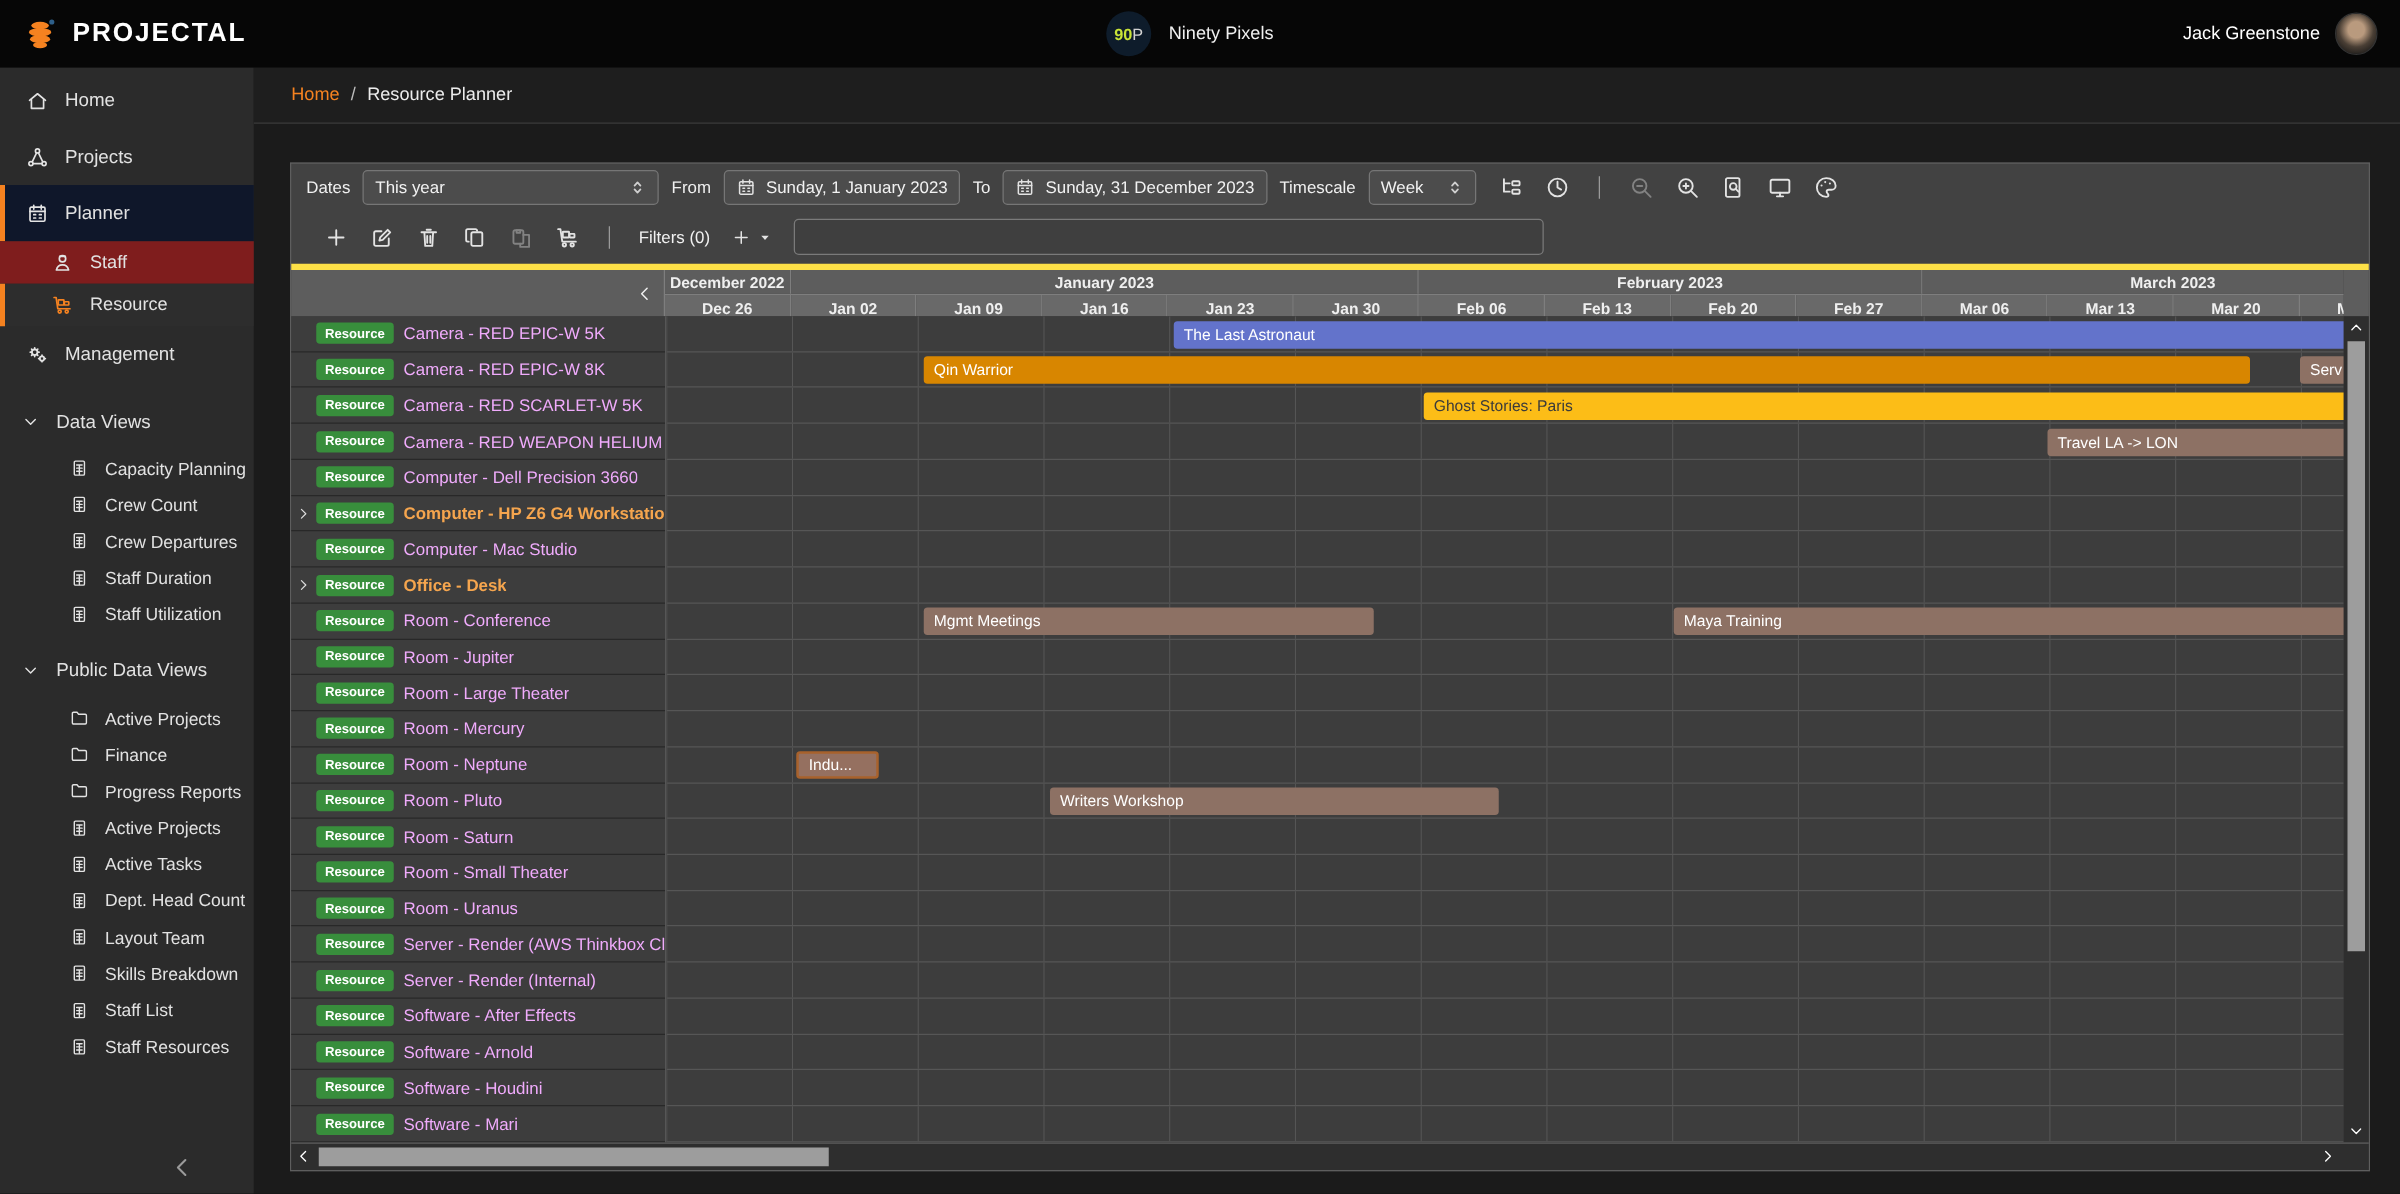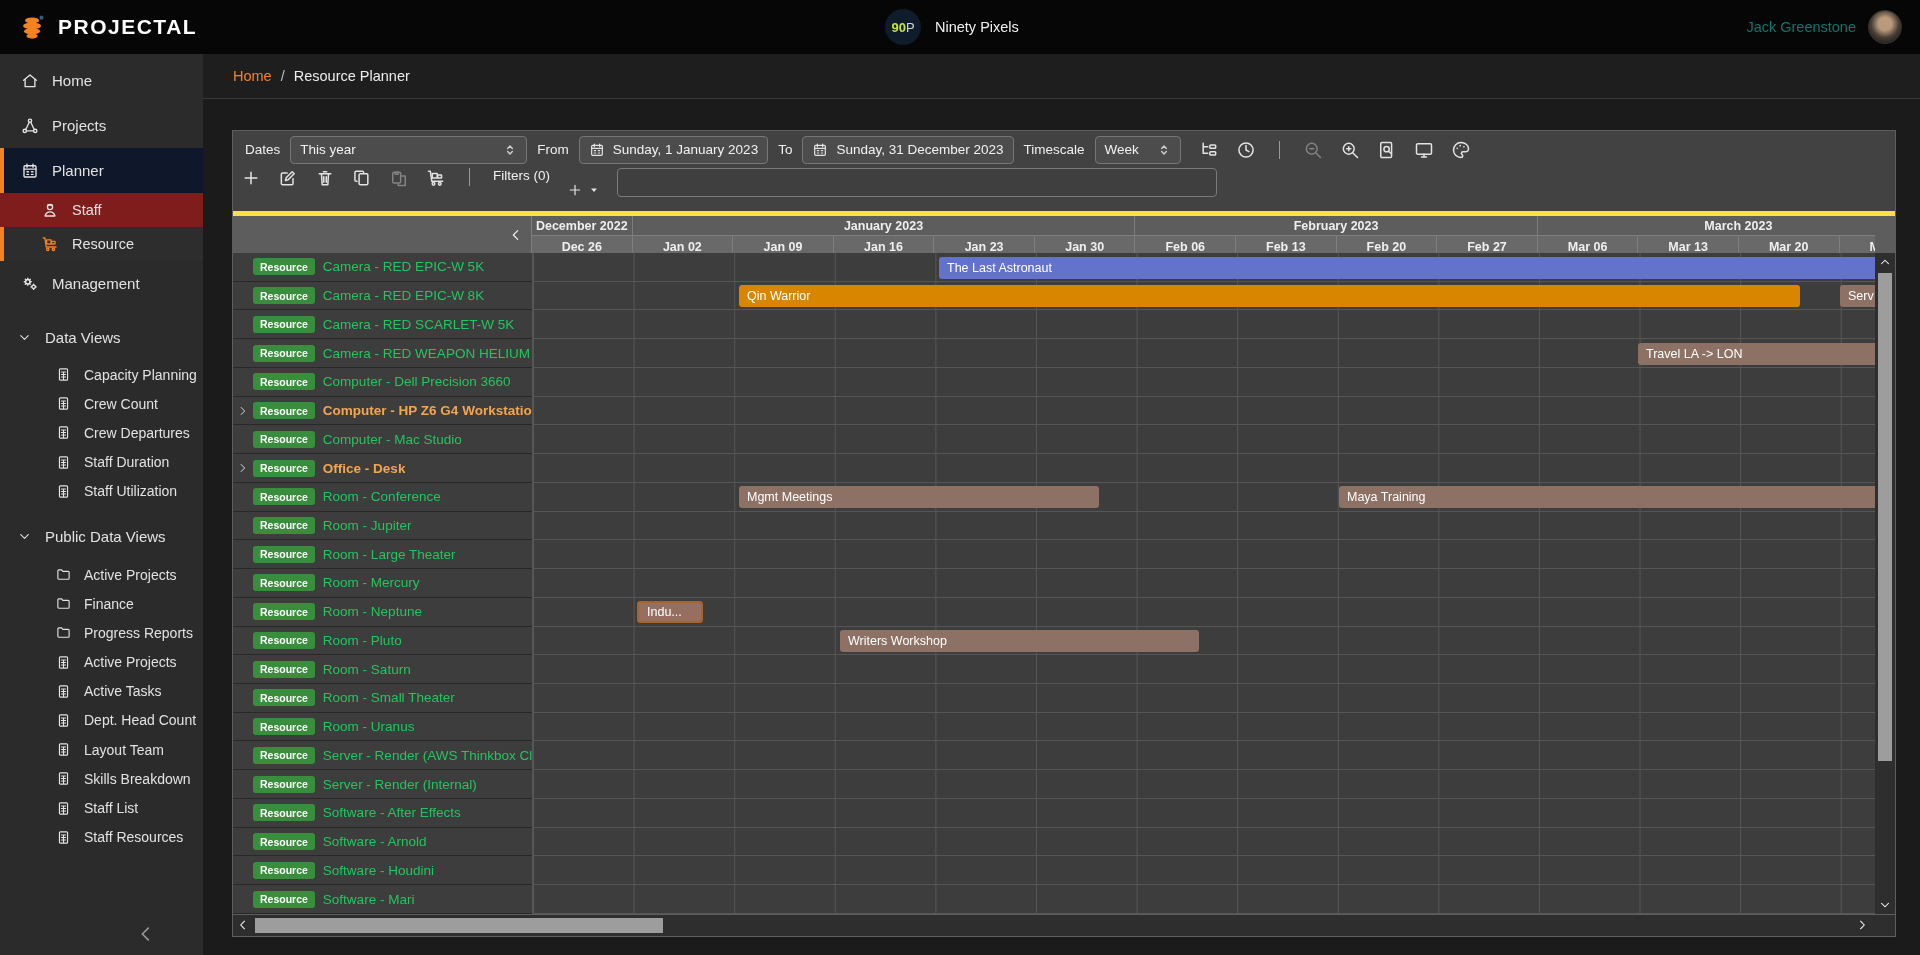--- a/index.html
+++ b/index.html
@@ -10,21 +10,21 @@
 #topbar{position:absolute;left:0;top:0;width:1920px;height:54px;background:#060606;display:flex;align-items:center;padding:0 18px;z-index:5}
 .logo{display:flex;align-items:center;gap:10px}
 .logo-mark{width:30px;height:30px}
 .logo-text{font-size:21px;font-weight:700;letter-spacing:1.5px;color:#fff}
 .client{position:absolute;left:885px;top:0;height:54px;display:flex;align-items:center;gap:14px}
 .client-badge{width:36px;height:36px;border-radius:50%;background:#0e1c2b;display:flex;align-items:center;justify-content:center;font-size:13px;font-weight:700}
 .client-badge .n{color:#c9e437}
 .client-badge .p{color:#d3d3d3;font-weight:400}
 .client-name{font-size:14.5px;color:#f0f0f0}
 .user{margin-left:auto;display:flex;align-items:center;gap:12px}
-.user-name{font-size:14.5px;color:#0f766e}
+.user-name{font-size:14.5px;color:#ffffff}
 .avatar{width:34px;height:34px;border-radius:50%;background:radial-gradient(circle at 50% 40%,#b99a7e 0 26%,#4a3f35 55%,#23201d 80%);border:1px solid #333}
 
 
 #sidebar{position:absolute;left:0;top:54px;width:203px;height:901px;background:#2b2b2b;padding-top:4px}
 .side-item{display:flex;align-items:center;gap:13px;border-left:4px solid transparent;color:#e2e2e2;font-size:15px;cursor:pointer}
 .side-item.top{height:45px;padding-left:17px}
 .side-item.top.active{background:#0f172a;border-left-color:#f58220}
 .side-item.sub1{height:34px;padding-left:37px;font-size:14.5px;background:#7f1d1d}
 .side-item.sub1.selected{background:#2d2d2d;border-left-color:#f58220}
 .side-item.sub1.selected .s-ic{color:#f58220}
@@ -54,42 +54,42 @@
 .ic svg{width:100%;height:100%;display:block}
 .ic16{width:16px;height:16px}
 .ic14{width:14px;height:14px;color:#cfcfcf}
 .ic20{width:20px;height:20px;cursor:pointer}
 .ic12{width:12px;height:12px}
 .tb-sep{width:1px;height:18px;background:#9a9a9a;margin:0 6px}
 .disabled{color:#828282;cursor:default}
 .tb-icons{display:flex;align-items:center;gap:17px;margin-left:8px}
 
 
-#tb2{height:43px;display:flex;padding:0 8px;gap:17px;font-size:13.5px;color:#f0f0f0}
+#tb2{height:43px;display:flex;align-items:center;padding:0 26px;gap:17px;font-size:13.5px;color:#f0f0f0}
 #filter-add{display:flex;align-items:center;gap:5px;cursor:pointer}
 #search-input{width:600px;height:29px;background:#3f3f3f;border:1px solid #7a7a7a;border-radius:4px;color:#eee;padding:0 10px;font-size:13px;outline:none}
 
 
 #grid-header{display:flex;height:42px;border-top:5px solid #fde047}
 #gh-names{width:299px;background:#5d5d5d;border-right:1px solid #7e7e7e;display:flex;align-items:center;justify-content:flex-end;padding-right:7px}
 #gh-names .ic{color:#f0f0f0}
 #gh-tl{width:1343px;overflow:hidden}
 #gh-months,#gh-weeks{display:flex;width:1408px}
 #gh-months{height:20px;border-bottom:1px solid #7e7e7e}
 #gh-weeks{height:21px}
 .gh-month{background:#5d5d5d;border-right:1px solid #7e7e7e;color:#efefef;font-size:12.5px;font-weight:700;display:flex;align-items:center;justify-content:center;white-space:nowrap;overflow:hidden}
 .gh-week{background:#696969;border-right:1px solid #7e7e7e;color:#efefef;font-size:12.5px;font-weight:700;display:flex;align-items:center;justify-content:center;white-space:nowrap;overflow:hidden}
 #gh-corner{width:20px;background:#5d5d5d}
 
 #grid-body{display:flex;height:661px}
 #gb-names{width:299px;background:#3d3d3d}
 .name-row{position:relative;height:28.74px;border-bottom:1px solid #282828;display:flex;align-items:center;padding-left:20px;cursor:pointer}
 .row-chevron{position:absolute;left:3px;top:50%;transform:translateY(-50%);width:13px;height:13px;color:#dcdcdc}
 .res-badge{background:#388e3c;color:#fff;font-size:10.5px;font-weight:700;padding:2.5px 7px;border-radius:3px;flex:none}
-.res-name{margin-left:8px;color:#22c55e;font-size:13.5px;white-space:nowrap;overflow:hidden}
+.res-name{margin-left:8px;color:#f0abfc;font-size:13.5px;white-space:nowrap;overflow:hidden}
 .res-name.bold{font-weight:700;color:#f5a54e}
 #gb-tl{position:relative;width:1343px;overflow:hidden;background:#3d3d3d;border-left:1px solid #565656}
 .tl-row{height:28.74px;border-bottom:1px solid #565656;background-image:linear-gradient(90deg,#565656 1px,transparent 1px);background-size:100.6px 100%}
 .bar{position:absolute;height:22px;border-radius:3px;overflow:hidden;cursor:pointer}
 .bar-label{display:block;padding:0 8px;line-height:22px;font-size:12.5px;color:#fff;white-space:nowrap}
 .bar-blue{background:#6373cb}
 .bar-orange{background:#d88600}
 .bar-amber{background:#fcbd17}
 .bar-amber .bar-label{color:#3b3b3b}
 .bar-rosy{background:#8d7164}
@@ -679,20 +679,23 @@
           <div class="tl-row"></div>
           <div class="bar bar-blue" style="left: 406px; width: 945px; top: 3.5px;">
             <span class="bar-label">The Last Astronaut</span>
           </div>
           <div class="bar bar-orange" style="left: 206px; width: 1061px; top: 32.2391px;">
             <span class="bar-label">Qin Warrior</span>
           </div>
           <div class="bar bar-rosy" style="left: 1307px; width: 60px; top: 32.2391px;">
             <span class="bar-label">Serv</span>
           </div>
+          <div class="bar bar-amber" style="left: 606px; width: 745px; top: 60.9783px;">
+            <span class="bar-label">Ghost Stories: Paris</span>
+          </div>
           <div class="bar bar-rosy" style="left: 1105px; width: 246px; top: 89.7174px;">
             <span class="bar-label">Travel LA -&gt; LON</span>
           </div>
           <div class="bar bar-rosy" style="left: 206px; width: 360px; top: 233.413px;">
             <span class="bar-label">Mgmt Meetings</span>
           </div>
           <div class="bar bar-rosy" style="left: 806px; width: 545px; top: 233.413px;">
             <span class="bar-label">Maya Training</span>
           </div>
           <div class="bar bar-rosy selected" style="left: 104px; width: 66px; top: 348.37px;">

